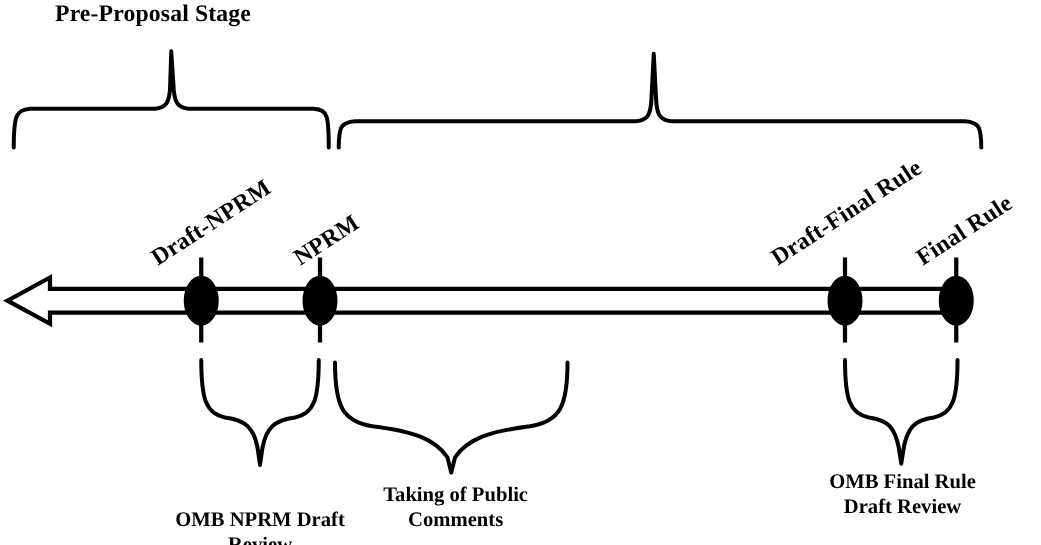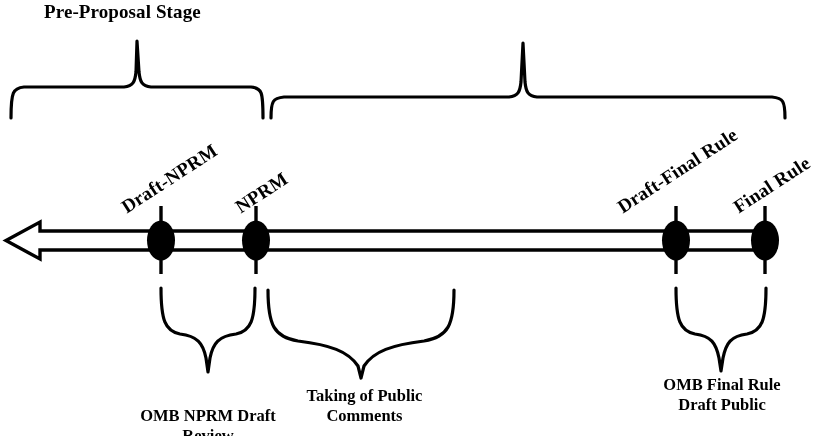--- a/index.html
+++ b/index.html
@@ -125,15 +125,15 @@
   <div class="txt marker-label" style="left:243px; top:196px; transform: rotate(-33deg);">NPRM</div>
 
   <div class="txt marker-label" style="left:625px; top:196px; transform: rotate(-33deg);">Draft-Final Rule</div>
 
   <div class="txt marker-label" style="left:741px; top:196px; transform: rotate(-33deg);">Final Rule</div>
 
   <div class="txt bottom-label" style="left:124px; top:386px; width:168px;margin-top:20px;">OMB NPRM Draft Review</div>
 
   <div class="txt bottom-label" style="left:292px; top:386px; width:145px;">Taking of Public Comments</div>
 
-  <div class="txt bottom-label" style="left:661px; top:375px; width:122px;">OMB Final Rule Draft Public</div>
+  <div class="txt bottom-label" style="left:661px; top:375px; width:122px;">OMB Final Rule Draft Review</div>
 
 </div>
 
 </body></html>

